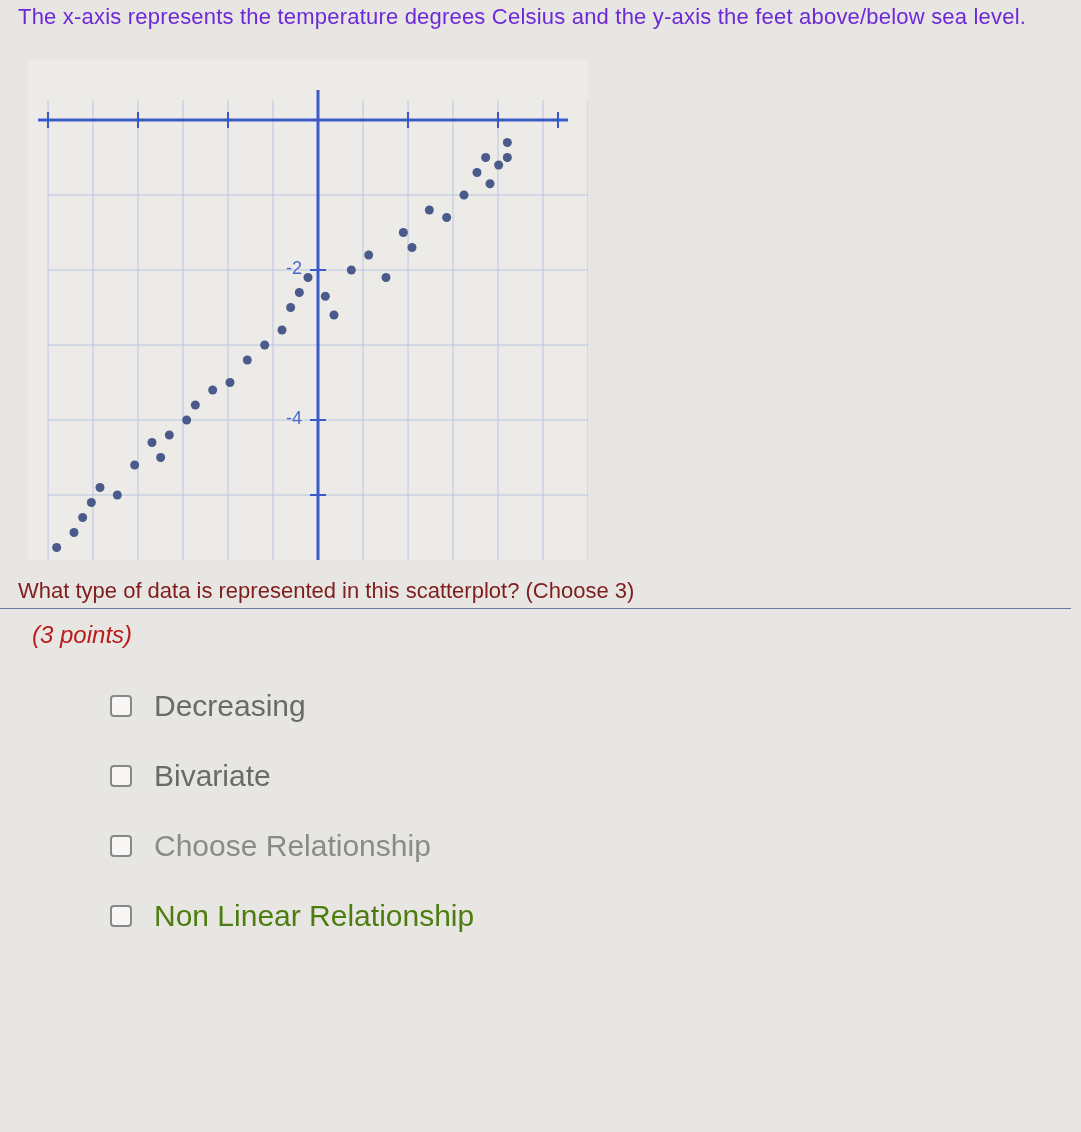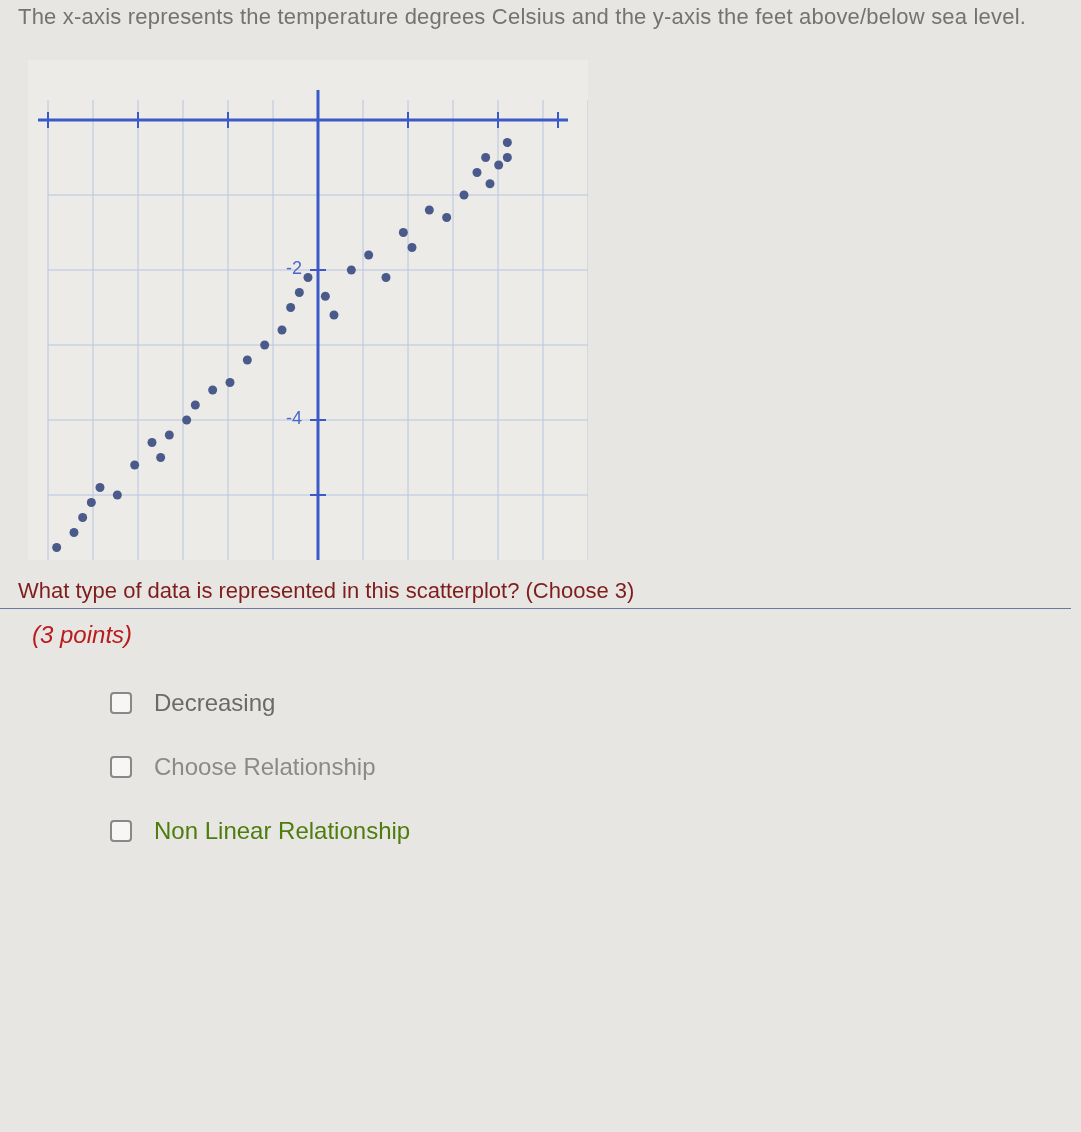--- a/index.html
+++ b/index.html
@@ -5,21 +5,21 @@
     * { margin: 0; padding: 0; box-sizing: border-box; }
     body {
       font-family: Arial, Helvetica, sans-serif;
       background: #e8e6e2;
       width: 1081px;
       height: 1132px;
       overflow: hidden;
     }
     .question-prompt {
       font-size: 22px;
-      color: #737373;
+      color: #6d28d9;
       padding: 4px 18px 0 18px;
       letter-spacing: 0.2px;
     }
     .chart-area {
       margin: 30px 0 0 28px;
       width: 560px;
       height: 500px;
       position: relative;
       background: #ecebe8;
     }
@@ -48,21 +48,21 @@
     .checkbox {
       width: 22px;
       height: 22px;
       border: 2px solid #888;
       border-radius: 4px;
       background: #f7f6f4;
       margin-right: 22px;
       flex-shrink: 0;
     }
     .option-label {
-      font-size: 24px;
+      font-size: 30px;
       color: #6a6a6a;
     }
     .option-row.faded .option-label { color: #8a8a8a; }
     .option-row.veryfaded .option-label { color: #4d7c0f; }
     .axis-label {
       position: absolute;
       font-size: 18px;
       color: #4a68c8;
       font-weight: 500;
     }
@@ -159,20 +159,24 @@
 </div>
 
 <div class="sub-question">What type of data is represented in this scatterplot? (Choose 3)</div>
 <div class="points">(3 points)</div>
 
 <div class="options">
   <div class="option-row">
     <div class="checkbox"></div>
     <div class="option-label">Decreasing</div>
   </div>
+  <div class="option-row">
+    <div class="checkbox"></div>
+    <div class="option-label">Bivariate</div>
+  </div>
   <div class="option-row faded">
     <div class="checkbox"></div>
     <div class="option-label">Choose Relationship</div>
   </div>
   <div class="option-row veryfaded">
     <div class="checkbox"></div>
     <div class="option-label">Non Linear Relationship</div>
   </div>
 </div>
 

